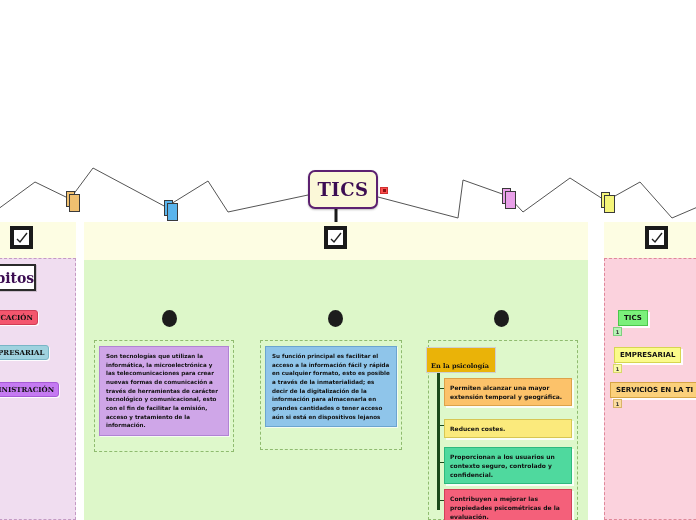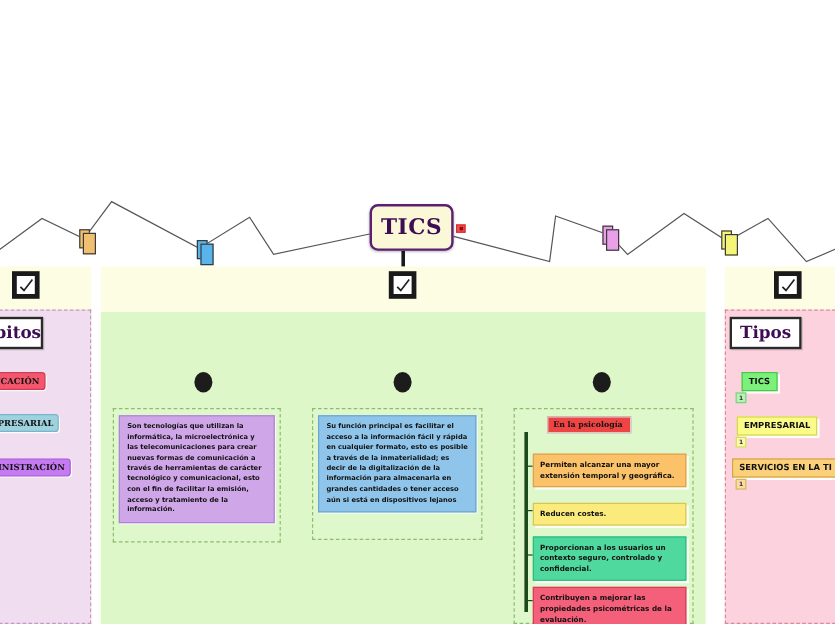--- a/index.html
+++ b/index.html
@@ -226,28 +226,28 @@
   }
   #tb-b {
     left: 265px; top: 346px; width: 132px;
     background: #8fc5ea;
     border: 1px solid #6ba5d0;
     box-shadow: 1px 1px 0 rgba(255,255,255,.7);
   }
 
   #label-psico {
     position: absolute;
-    left: 456px; top: 347px;
-    background: #ef4444;
+    left: 426px; top: 347px;
+    background: #eab308;
     border: 1px solid #cfcfcf;
     font-family: "DejaVu Serif", serif;
     font-weight: bold;
     font-size: 6.5px;
     color: #111;
-    padding: 2px 6px 2px 4px;
+    padding: 14px 6px 2px 4px;
     z-index: 8;
   }
   #psico-spine {
     position: absolute;
     left: 437px; top: 360px;
     width: 3px; height: 150px;
     background: #1c4a1c;
     z-index: 6;
   }
   .psico-item {
@@ -339,23 +339,20 @@
   </div>
   <div class="checkbox" style="left:645px; top:226px;">
     <svg width="14" height="14" viewBox="0 0 14 14">
         <polyline points="2,8 5,11 12,2" fill="none" stroke="#222" stroke-width="1.4"></polyline>
       </svg>
   </div>
 
   <div class="node-title" id="title-ambitos">
     <span>Ámbitos</span>
   </div>
-  <div class="node-title" id="title-tipos">
-    <span>Tipos</span>
-  </div>
 
   <div class="pill" id="pill-educacion">EDUCACIÓN</div>
   <div class="pill" id="pill-empresarial">EMPRESARIAL</div>
   <div class="pill" id="pill-administracion">ADMINISTRACIÓN</div>
 
   <div class="rpill" id="rpill-redes">TICS</div>
   <div class="badge" id="badge-1">1</div>
 
   <div class="rpill" id="rpill-terminales">EMPRESARIAL</div>
   <div class="badge" id="badge-2">1</div>

